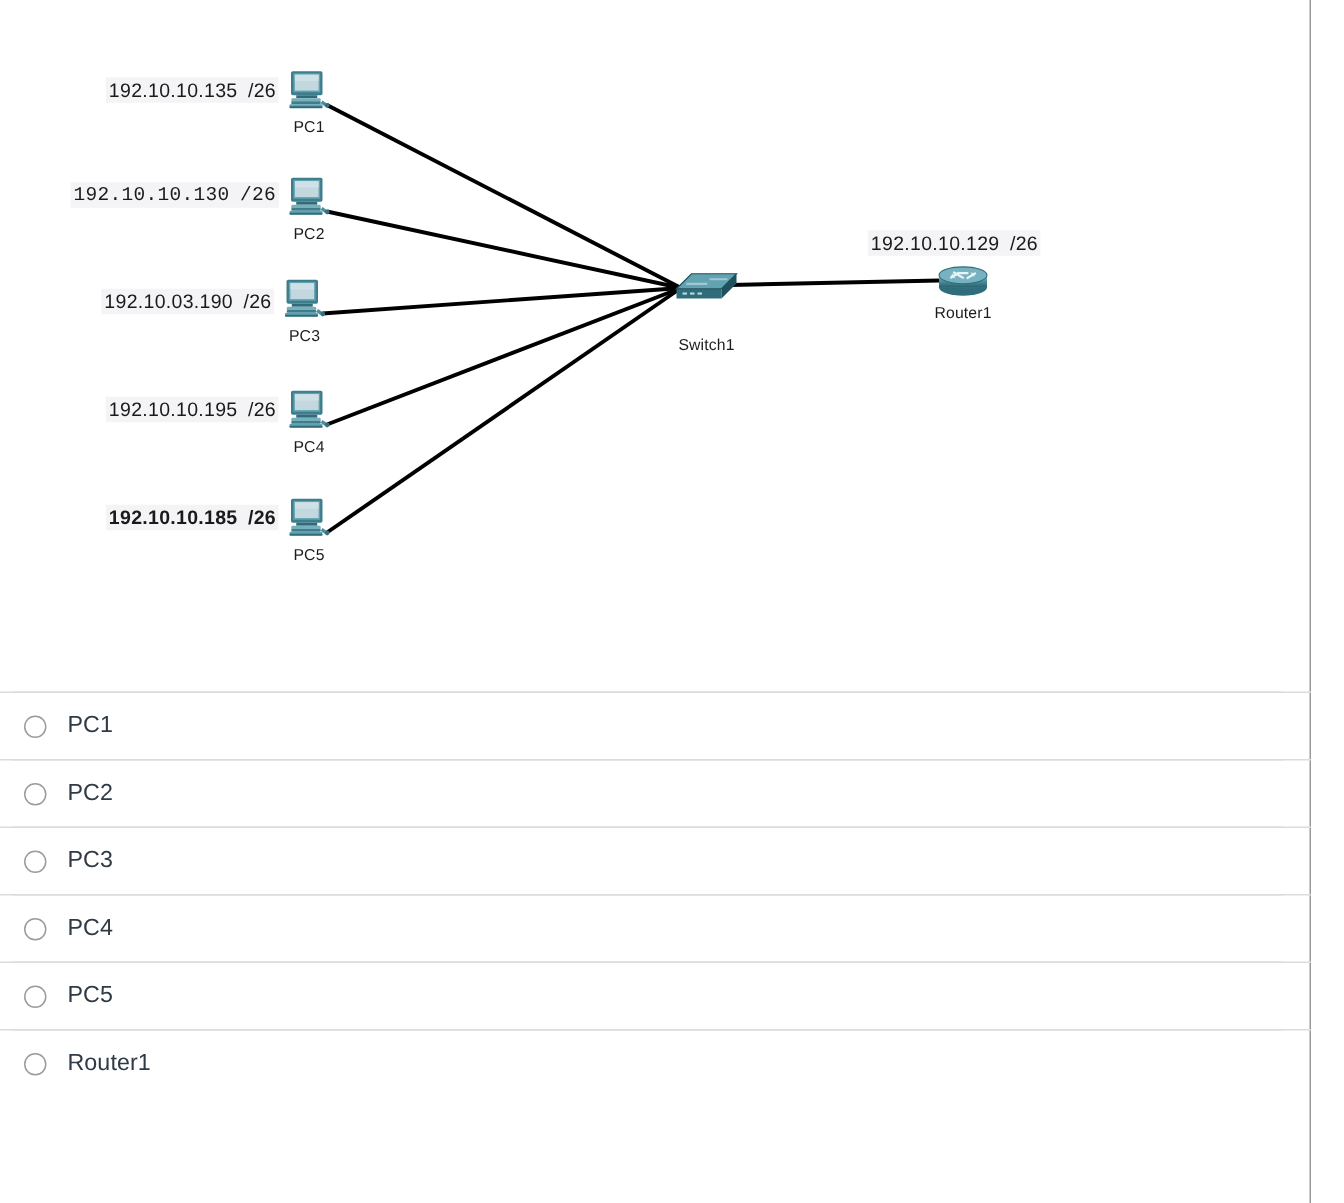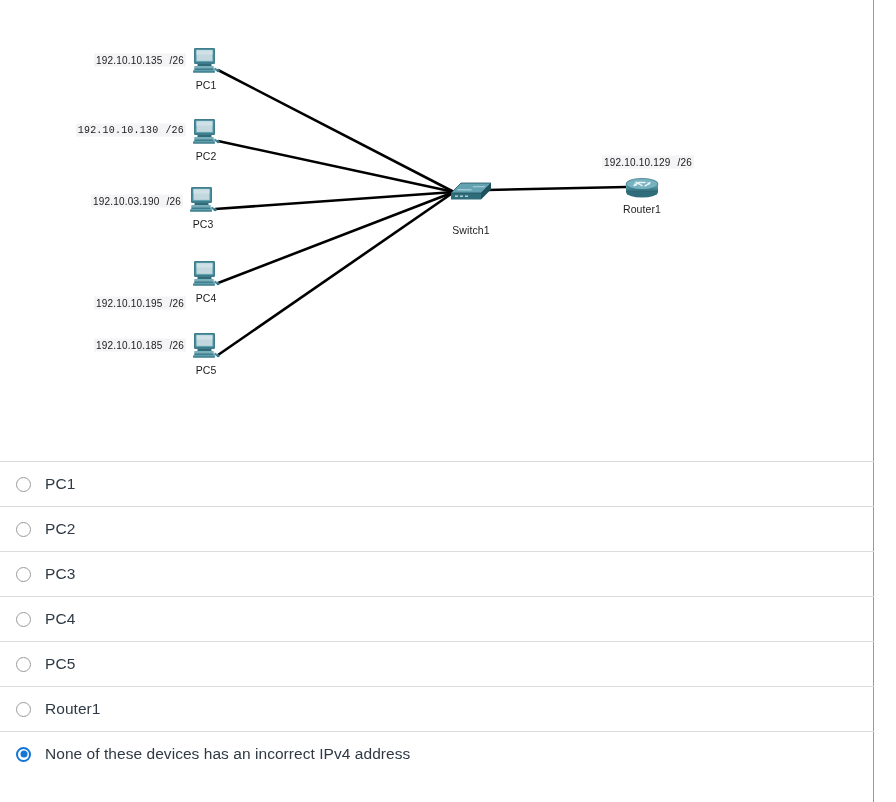--- a/index.html
+++ b/index.html
@@ -57,21 +57,21 @@
     font-size: 10.5px;
     color: #1c1c1c;
     letter-spacing: 0.1px;
   }
 
   .ip-label {
     position: absolute;
     transform: translate(-100%, -50%);
     white-space: nowrap;
     font-family: "Liberation Sans", sans-serif;
-    font-size: 10px;
+    font-size: 13px;
     color: #1a1a1a;
     background: #f4f4f6;
     letter-spacing: 0.2px;
     padding: 1px 2px;
   }
   .ip-label .mask { margin-left: 7px; }
 
   
   #options {
     position: absolute;
@@ -211,39 +211,39 @@
     <rect x="6.5" y="19" width="14" height="2" fill="#2f6b78"></rect>
     <rect x="3.2" y="21" width="19.6" height="2.6" rx="0.8" fill="#77b0bb"></rect>
     <rect x="3.2" y="23.2" width="19.6" height="1.8" rx="0.6" fill="#3f7d8c"></rect>
     <rect x="2" y="25" width="22" height="2.4" rx="0.9" fill="#5fa3b0"></rect>
     <rect x="2" y="26.4" width="22" height="1.2" rx="0.5" fill="#2f6b78"></rect>
     <path d="M24 22.5 l4.6 3.2 -1.4 1.9 -4.4 -3.3 z" fill="#4e8d9b"></path>
     <circle cx="27.2" cy="25.6" r="1.5" fill="#356f7c"></circle>
   </svg></div>
           <div class="node-label" style="top: 17px;">PC4</div>
         </div>
-        <div class="ip-label" style="left: 186px; top: 273px; margin-top: 30px;"><span>192.10.10.195</span><span class="mask">/26</span></div>
+        <div class="ip-label" style="left: 186px; top: 273px;"><span>192.10.10.195</span><span class="mask">/26</span></div>
         <div class="node" style="left: 206px; top: 347px;">
           <div class="glyph">
   <svg width="30" height="30" viewBox="0 0 30 30">
     <rect x="3" y="3" width="21" height="16" rx="1.2" fill="#3f7d8c"></rect>
     <rect x="4.6" y="4.4" width="17.8" height="12.6" fill="#5fa3b0"></rect>
     <rect x="5.6" y="5.3" width="15.8" height="10.6" fill="#c3d8de"></rect>
     <rect x="5.6" y="5.3" width="15.8" height="4.2" fill="#cfe1e6"></rect>
     <rect x="6.5" y="19" width="14" height="2" fill="#2f6b78"></rect>
     <rect x="3.2" y="21" width="19.6" height="2.6" rx="0.8" fill="#77b0bb"></rect>
     <rect x="3.2" y="23.2" width="19.6" height="1.8" rx="0.6" fill="#3f7d8c"></rect>
     <rect x="2" y="25" width="22" height="2.4" rx="0.9" fill="#5fa3b0"></rect>
     <rect x="2" y="26.4" width="22" height="1.2" rx="0.5" fill="#2f6b78"></rect>
     <path d="M24 22.5 l4.6 3.2 -1.4 1.9 -4.4 -3.3 z" fill="#4e8d9b"></path>
     <circle cx="27.2" cy="25.6" r="1.5" fill="#356f7c"></circle>
   </svg></div>
           <div class="node-label" style="top: 17px;">PC5</div>
         </div>
-        <div class="ip-label" style="left: 186px; top: 345px;"><span>192.10.10.185</span><span class="mask">/26</span></div>
+        <div class="ip-label" style="left: 186px; top: 345px; font-weight: bold;"><span>192.10.10.185</span><span class="mask">/26</span></div>
         <div class="node" style="left: 471px; top: 193px;">
           <div class="glyph">
   <svg width="44" height="24" viewBox="0 0 44 24">
     <path d="M2 14 L12 4 L42 4 L32 14 Z" fill="#63a3b1"></path>
     <path d="M2 14 L32 14 L32 20.5 L2 20.5 Z" fill="#2f6d7b"></path>
     <path d="M32 14 L42 4 L42 10.5 L32 20.5 Z" fill="#1f515d"></path>
     <path d="M2 14 L12 4 L42 4 L32 14 Z" fill="none" stroke="#1f515d" stroke-width="0.8"></path>
     <rect x="8.5" y="10" width="14" height="1.5" fill="#9fc9d2"></rect>
     <rect x="24" y="7" width="12" height="1.3" fill="#9fc9d2"></rect>
     <rect x="6" y="16.5" width="3" height="1.4" fill="#bcd9e0"></rect>
@@ -300,19 +300,15 @@
         <span class="option-label">PC4</span>
       </div>
       <div class="option-row">
         <span class="radio"></span>
         <span class="option-label">PC5</span>
       </div>
       <div class="option-row">
         <span class="radio"></span>
         <span class="option-label">Router1</span>
       </div>
-      <div class="option-row">
-        <span class="radio checked"></span>
-        <span class="option-label">None of these devices has an incorrect IPv4 address</span>
-      </div>
     </div>
 
 </div>
 
 </body></html>

